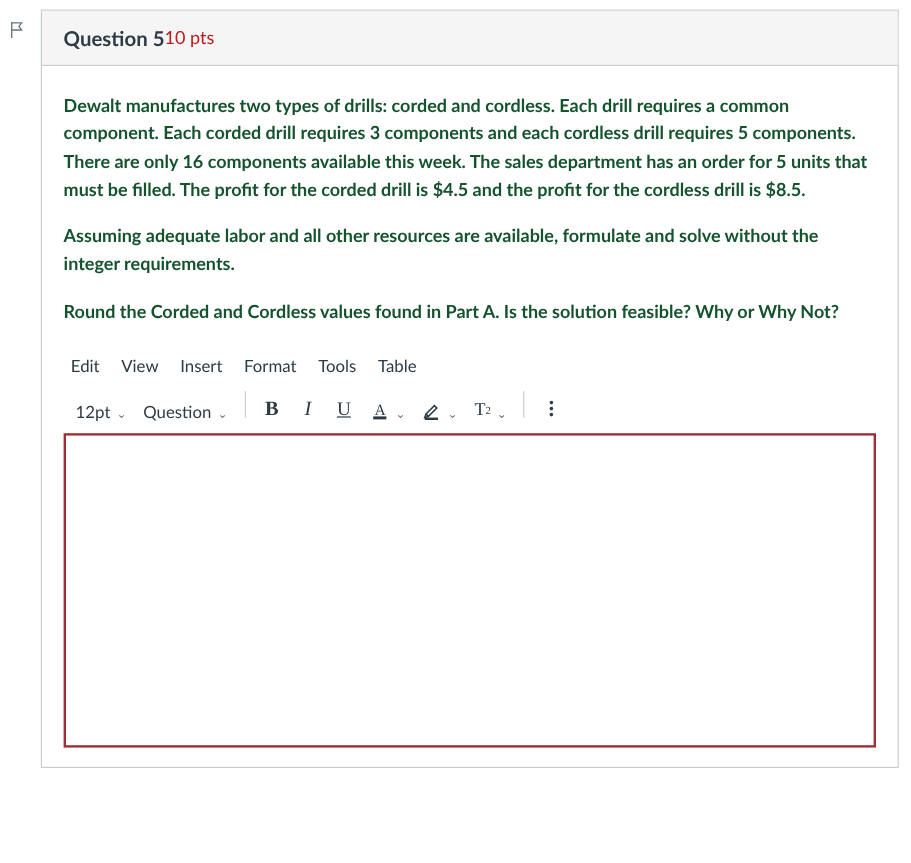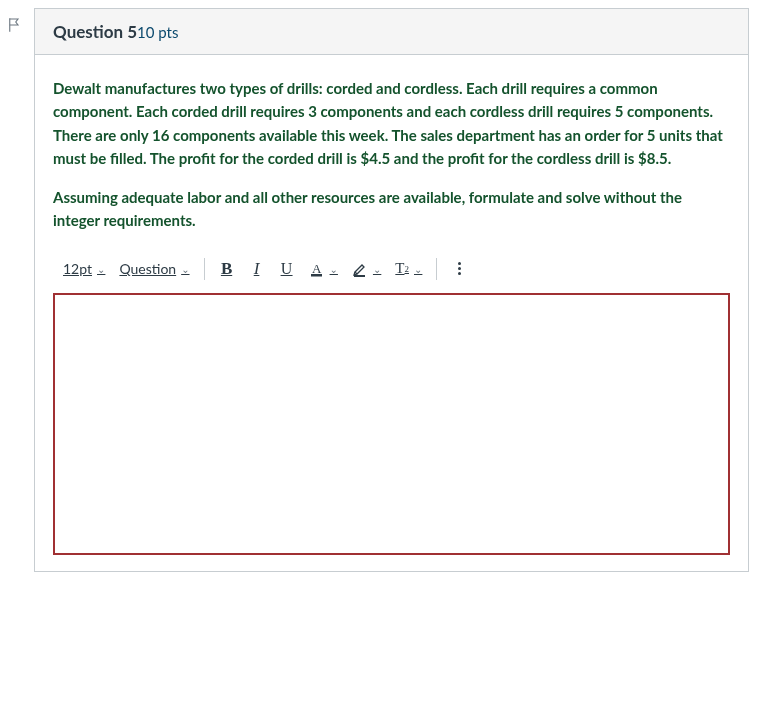--- a/index.html
+++ b/index.html
@@ -32,21 +32,21 @@
     border-bottom: 1px solid #c7cdd1;
     padding: 12px 18px;
   }
   .q-title {
     font-weight: 700;
     font-size: 17px;
     color: #2d3b45;
   }
   .q-points {
     font-size: 15px;
-    color: #0c4a6e;
+    color: #b91c1c;
   }
   .q-body {
     padding: 22px 18px 16px 18px;
   }
   .q-text p {
     font-size: 15px;
     line-height: 1.55;
     color: #14532d;
     margin-bottom: 16px;
     font-weight: bold;
@@ -70,31 +70,30 @@
     font-size: 14px;
     color: #2d3b45;
   }
   .tb-group {
     display: flex;
     align-items: center;
     gap: 2px;
   }
   .tb-btn {
     display: inline-flex;
-    align-items: center;
+    align-items: flex-end;
     justify-content: center;
     min-width: 28px;
     height: 28px;
     padding: 0 6px;
     cursor: pointer;
     border-radius: 3px;
     font-size: 14px;
     color: #2d3b45;
     gap: 3px;
-    text-decoration: underline;
   }
   .chev {
     font-size: 10px;
     color: #6c7780;
     margin-left: 2px;
   }
   .divider {
     width: 1px;
     height: 22px;
     background: #c7cdd1;
@@ -136,24 +135,33 @@
 
   <div class="q-header">
     <div class="q-title">Question 5</div>
     <div class="q-points">10 pts</div>
   </div>
 
   <div class="q-body">
     <div class="q-text">
       <p>Dewalt manufactures two types of drills: corded and cordless. Each drill requires a common component. Each corded drill requires 3 components and each cordless drill requires 5 components. There are only 16 components available this week. The sales department has an order for 5 units that must be filled. The profit for the corded drill is $4.5 and the profit for the cordless drill is $8.5.</p>
       <p>Assuming adequate labor and all other resources are available, formulate and solve without the integer requirements.</p>
+      <p>Round the Corded and Cordless values found in Part A. Is the solution feasible? Why or Why Not?</p>
     </div>
 
     <div class="rce">
 
+      <div class="menubar">
+        <span>Edit</span>
+        <span>View</span>
+        <span>Insert</span>
+        <span>Format</span>
+        <span>Tools</span>
+        <span>Table</span>
+      </div>
 
       <div class="toolbar">
         <div class="tb-group">
           <div class="tb-btn">
             <span>12pt</span>
             <span class="chev">⌄</span>
           </div>
           <div class="tb-btn">
             <span>Question</span>
             <span class="chev">⌄</span>

